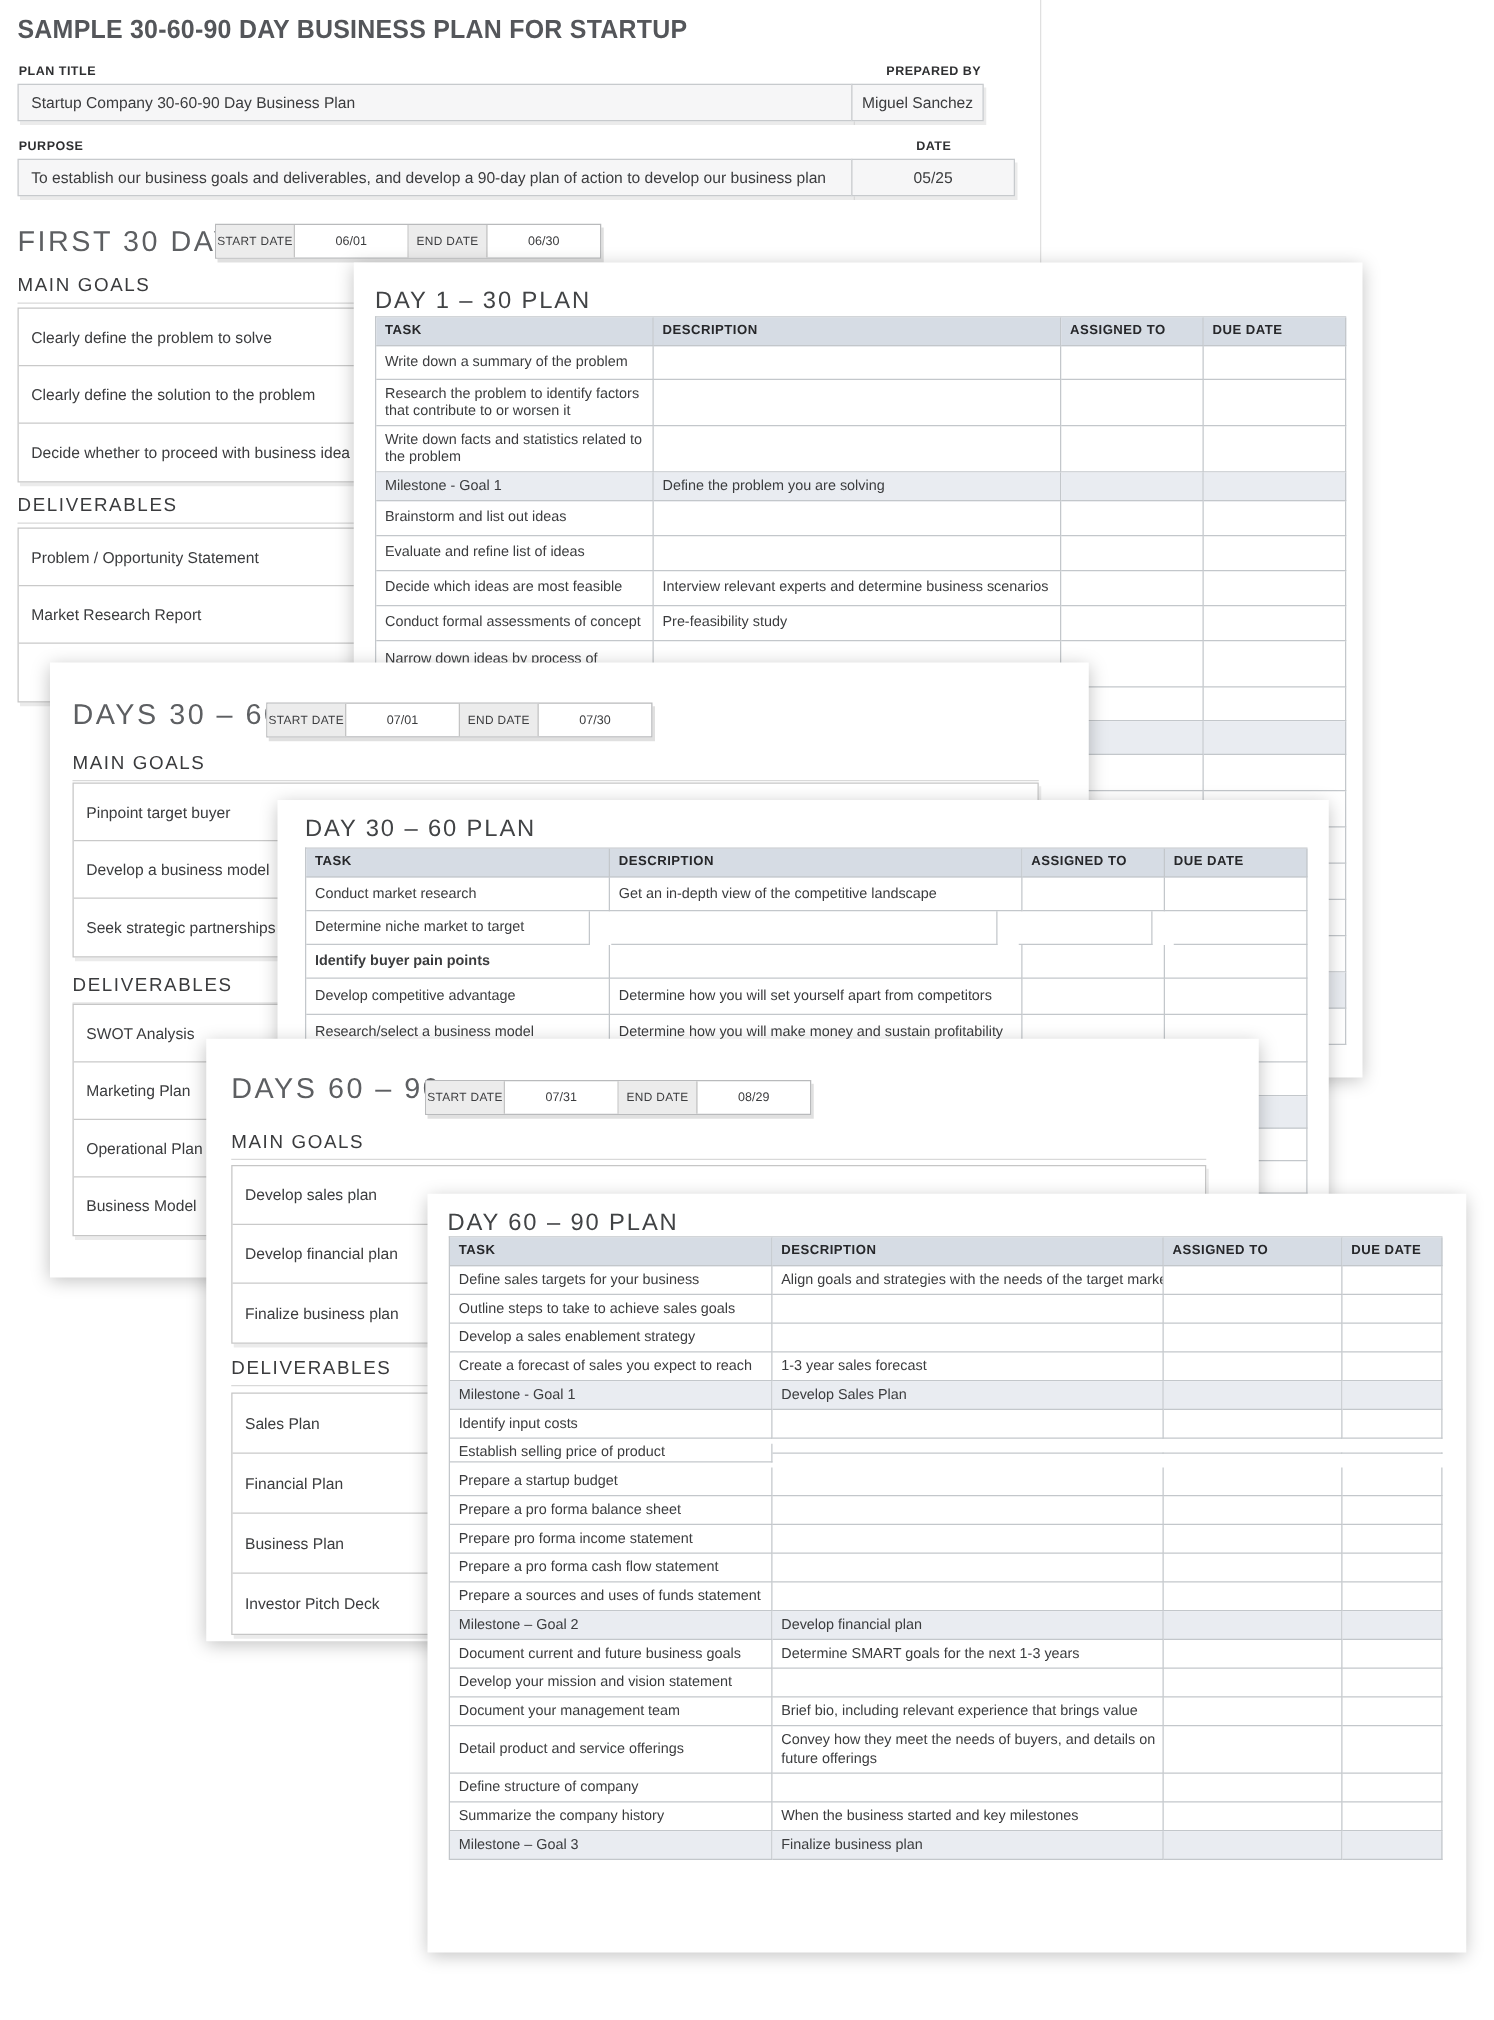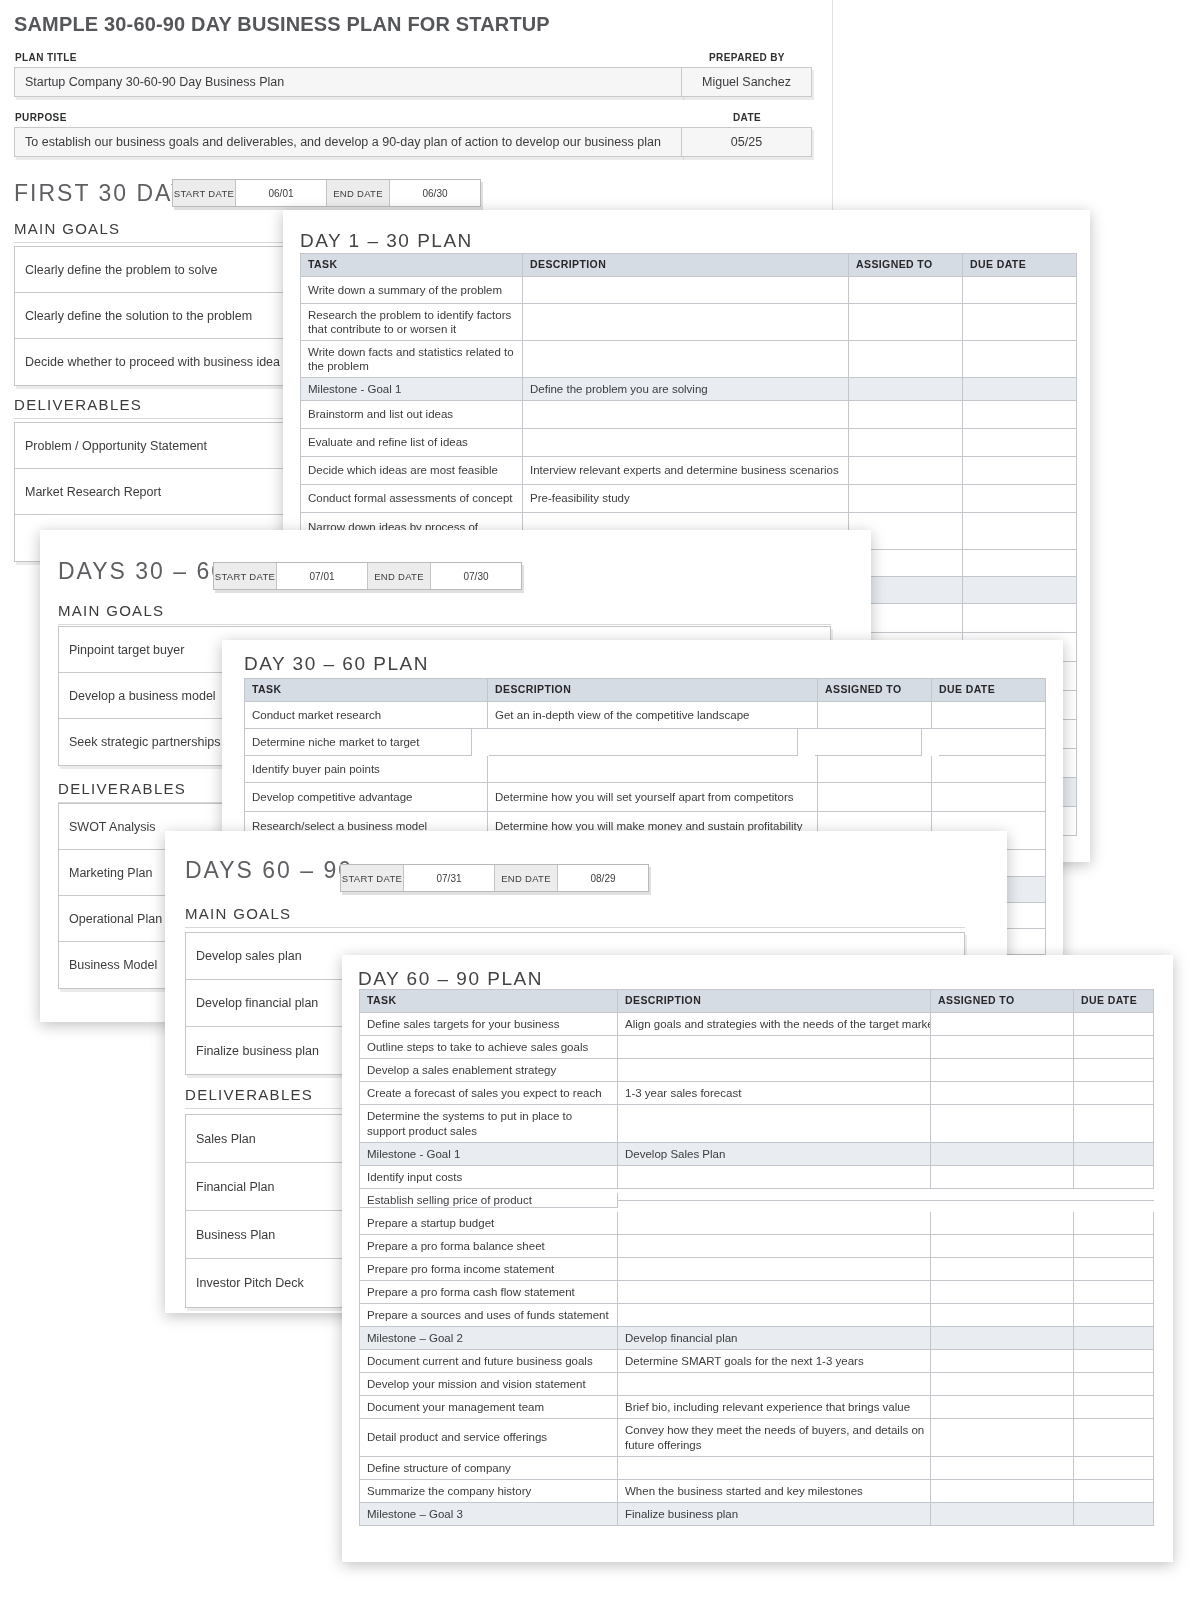--- a/index.html
+++ b/index.html
@@ -47,21 +47,21 @@
 
 <div class="page">
 
   <div class="abs main-title" style="left:14px;top:12px;">SAMPLE 30-60-90 DAY BUSINESS PLAN FOR STARTUP</div>
 
   <div class="abs page-edge" style="left:832px;top:0;height:212px;"></div>
 
   <div class="abs flabel" style="left:15px;top:52px;">PLAN TITLE</div>
   <div class="abs flabel" style="left:682px;top:52px;width:130px;text-align:center;">PREPARED BY</div>
   <div class="abs fbox" style="left:14px;top:67px;width:668px;">Startup Company 30-60-90 Day Business Plan</div>
-  <div class="abs fbox center" style="left:681px;top:67px;width:131px;">Miguel Sanchez</div>
+  <div class="abs fbox center" style="left:681px;top:67px;width:106px;">Miguel Sanchez</div>
 
   <div class="abs flabel" style="left:15px;top:112px;">PURPOSE</div>
   <div class="abs flabel" style="left:682px;top:112px;width:130px;text-align:center;">DATE</div>
   <div class="abs fbox" style="left:14px;top:127px;width:668px;">To establish our business goals and deliverables, and develop a 90-day plan of action to develop our business plan</div>
   <div class="abs fbox center" style="left:681px;top:127px;width:131px;">05/25</div>
 
   <div class="abs phase-title" style="left:14px;top:180px;">FIRST 30 DAYS</div>
   <div class="abs dates" style="left:172px;top:179px;">
     <div class="dl">START DATE</div>
     <div class="dv mid">06/01</div>
@@ -269,21 +269,21 @@
           <div class="cell" style="width: 114px;"></div>
           <div class="cell" style="width: 114px;"></div>
         </div>
         <div class="tr" style="height: 27px; gap: 17px;">
           <div class="cell" style="width: 243px;">Determine niche market to target</div>
           <div class="cell" style="width: 330px;"></div>
           <div class="cell" style="width: 114px;"></div>
           <div class="cell" style="width: 114px;"></div>
         </div>
         <div class="tr" style="height: 27px;">
-          <div class="cell" style="width: 243px;">Identify buyer pain points</div>
+          <div class="cell" style="width: 243px; font-weight: bold;">Identify buyer pain points</div>
           <div class="cell" style="width: 330px;"></div>
           <div class="cell" style="width: 114px;"></div>
           <div class="cell" style="width: 114px;"></div>
         </div>
         <div class="tr" style="height: 29px;">
           <div class="cell" style="width: 243px;">Develop competitive advantage</div>
           <div class="cell" style="width: 330px;">Determine how you will set yourself apart from competitors</div>
           <div class="cell" style="width: 114px;"></div>
           <div class="cell" style="width: 114px;"></div>
         </div>
@@ -401,26 +401,20 @@
           <div class="cell" style="width: 313px;"></div>
           <div class="cell" style="width: 143px;"></div>
           <div class="cell" style="width: 80px;"></div>
         </div>
         <div class="tr" style="height: 23px;">
           <div class="cell" style="width: 258px;">Create a forecast of sales you expect to reach</div>
           <div class="cell" style="width: 313px;">1-3 year sales forecast</div>
           <div class="cell" style="width: 143px;"></div>
           <div class="cell" style="width: 80px;"></div>
         </div>
-        <div class="tr wrap" style="height: 38px;">
-          <div class="cell" style="width: 258px;">Determine the systems to put in place to support product sales</div>
-          <div class="cell" style="width: 313px;"></div>
-          <div class="cell" style="width: 143px;"></div>
-          <div class="cell" style="width: 80px;"></div>
-        </div>
         <div class="tr mst" style="height: 23px;">
           <div class="cell" style="width: 258px;">Milestone - Goal 1</div>
           <div class="cell" style="width: 313px;">Develop Sales Plan</div>
           <div class="cell" style="width: 143px;"></div>
           <div class="cell" style="width: 80px;"></div>
         </div>
         <div class="tr" style="height: 23px;">
           <div class="cell" style="width: 258px;">Identify input costs</div>
           <div class="cell" style="width: 313px;"></div>
           <div class="cell" style="width: 143px;"></div>

